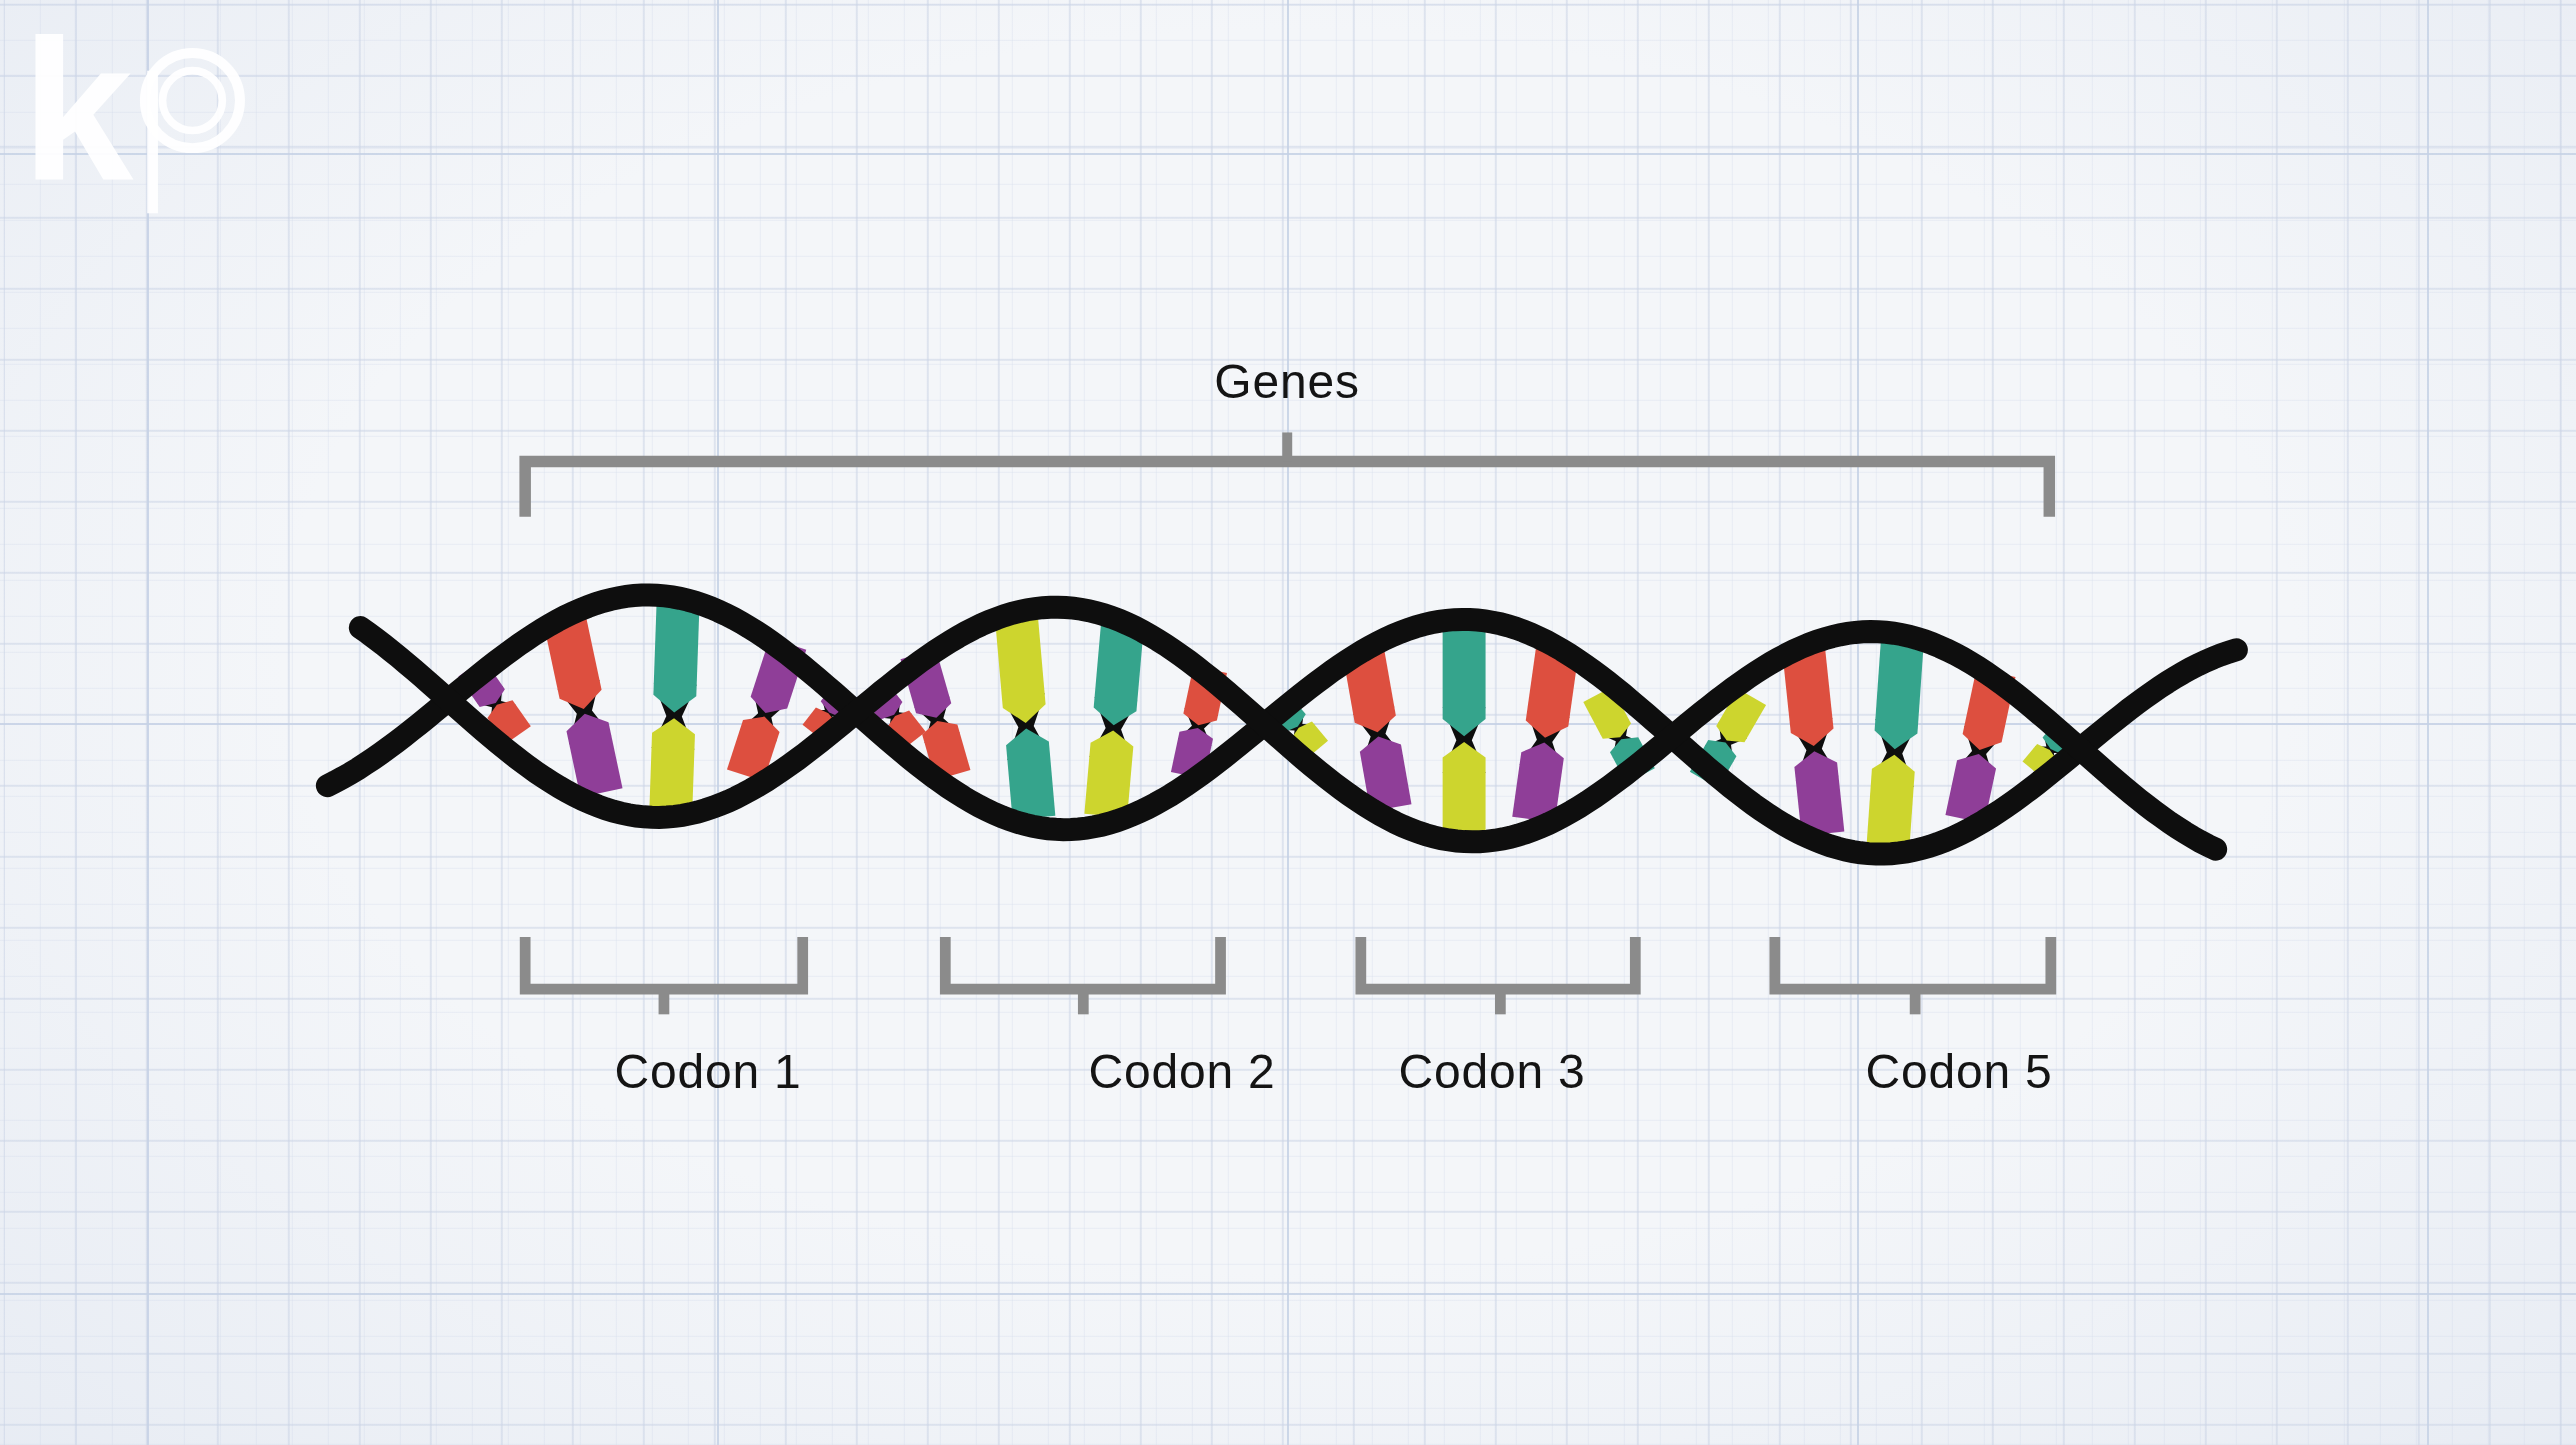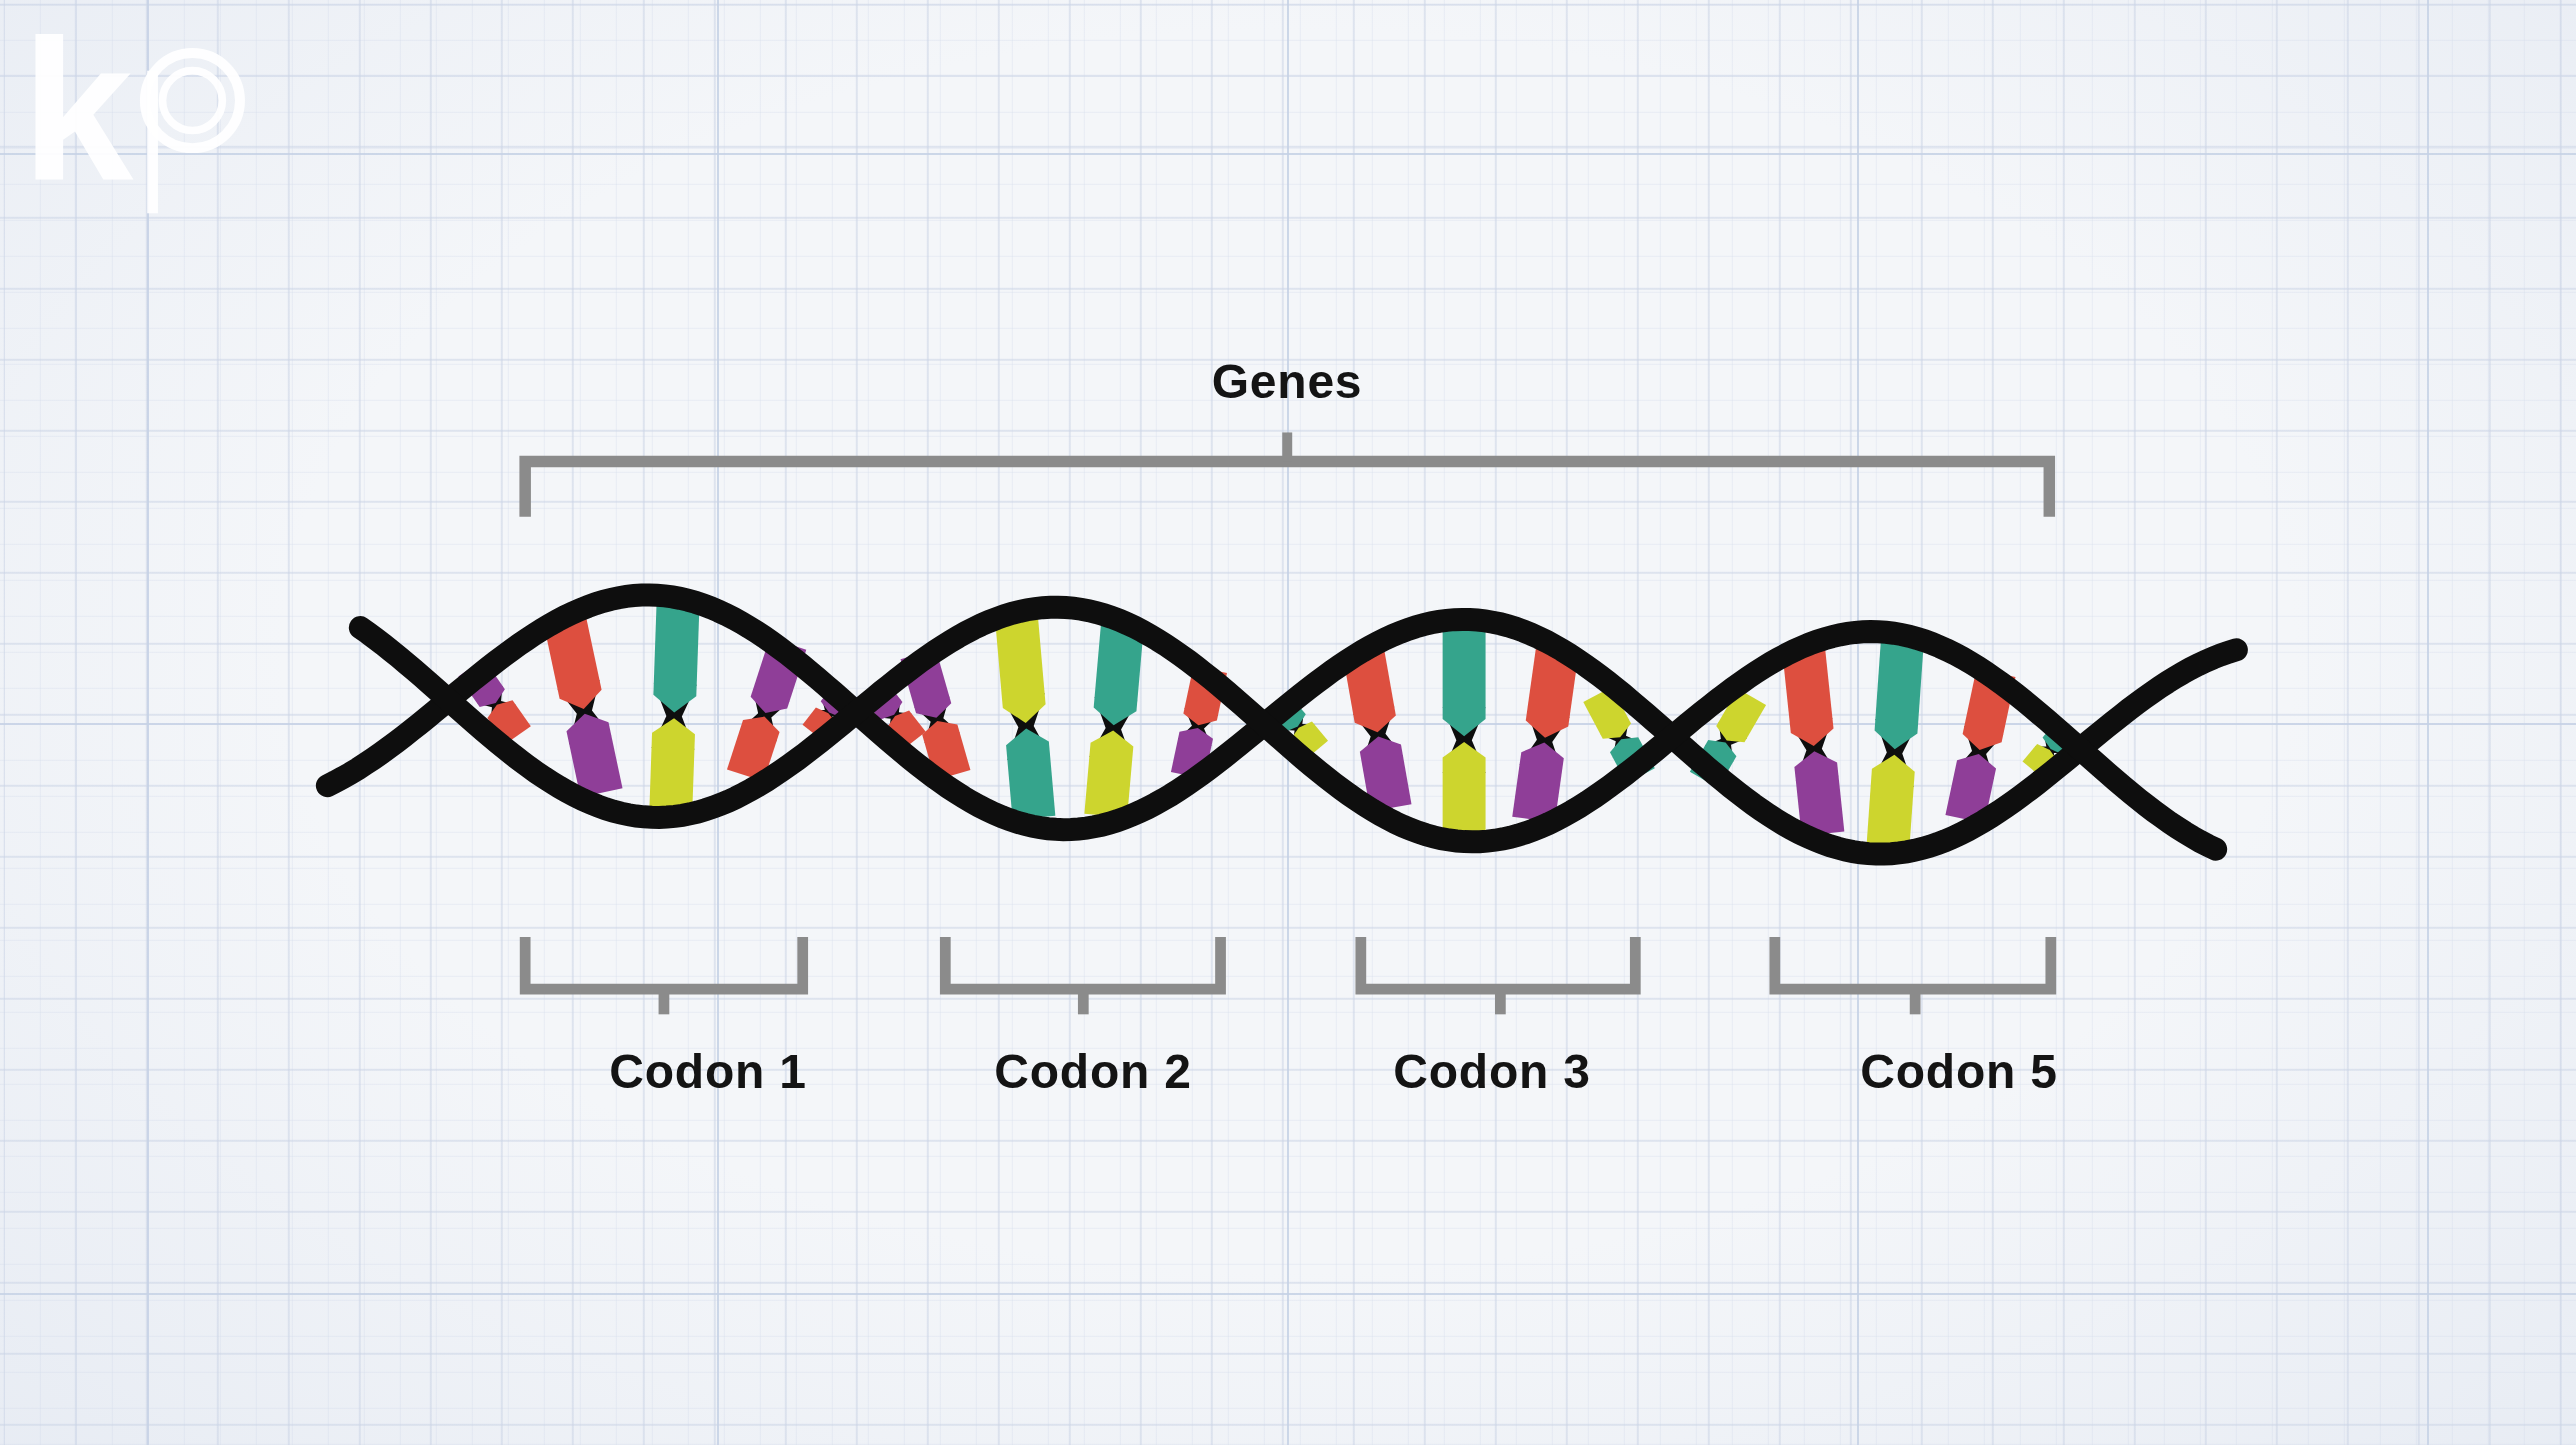--- a/index.html
+++ b/index.html
@@ -28,21 +28,21 @@
   #logo {
     position: absolute; left: 0; top: 0;
   }
   #diagram {
     position: absolute; left: 0; top: 0;
     width: 2576px; height: 1446px;
   }
   .diagram-label {
     position: absolute;
     transform: translateX(-50%);
-    font-weight: 700;
+    font-weight: 400;
     font-size: 48px;
     letter-spacing: 0.8px;
     color: #141414;
     white-space: nowrap;
   }
   .genes-label { top: 354px; }
   .codon-label { top: 1044px; margin-left: 44px; }
 </style>
 </head>
 <body>
@@ -172,17 +172,17 @@
       <path d="M1413,1290 L1413,1323" fill="none" stroke="#8b8b8b" stroke-width="14"></path>
       <path d="M1775,1222 L1775,1290 L2133,1290 L2133,1222" fill="none" stroke="#8b8b8b" stroke-width="14"></path>
       <path d="M1957,1290 L1957,1323" fill="none" stroke="#8b8b8b" stroke-width="14"></path>
       <path d="M2315,1222 L2315,1290 L2675,1290 L2675,1222" fill="none" stroke="#8b8b8b" stroke-width="14"></path>
       <path d="M2498,1290 L2498,1323" fill="none" stroke="#8b8b8b" stroke-width="14"></path>
     </svg>
 
   <div class="diagram-label genes-label" style="left:1287px">Genes</div>
 
   <div class="diagram-label codon-label" style="left:664px">Codon 1</div>
-  <div class="diagram-label codon-label" style="left:1049px">Codon 2</div>
+  <div class="diagram-label codon-label" style="left:1138px">Codon 2</div>
   <div class="diagram-label codon-label" style="left:1448px">Codon 3</div>
   <div class="diagram-label codon-label" style="left:1915px">Codon 5</div>
 </div>
 
 
 </body></html>

